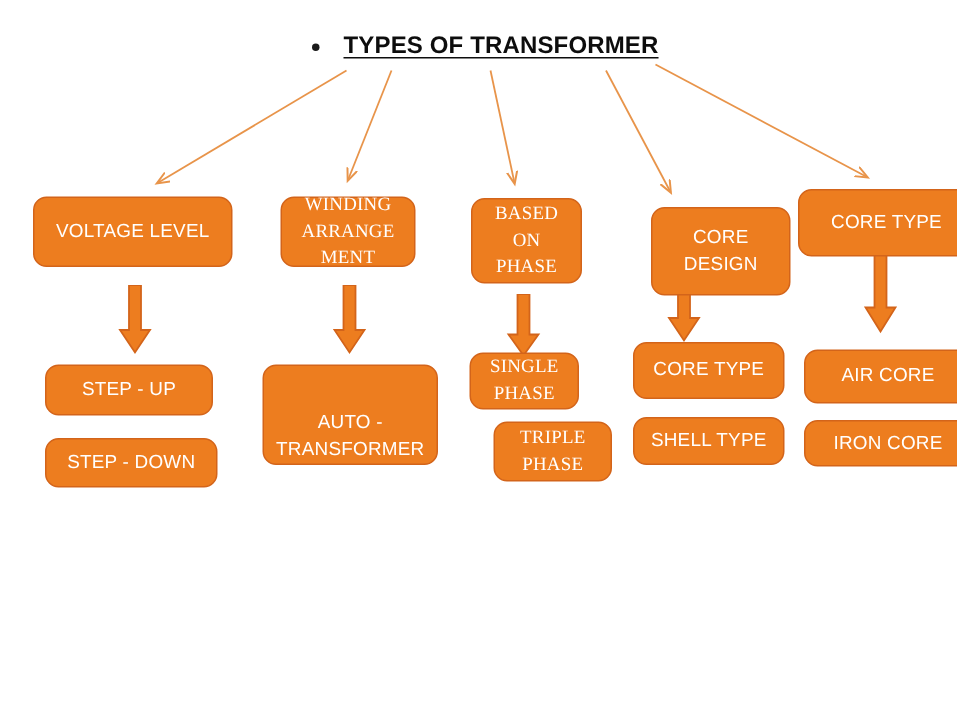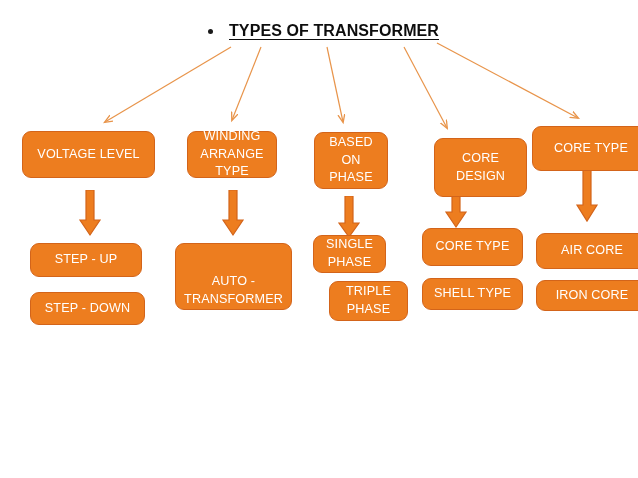--- a/index.html
+++ b/index.html
@@ -59,20 +59,21 @@
     justify-content: center;
     text-align: center;
     line-height: 1.42;
     letter-spacing: 0.15px;
     z-index: 4;
   }
   
   .node.overflow {
     overflow: visible;
     align-items: center;
+    font-family: Liberation Serif, serif;
   }
   .node.overflow > span {
     display: block;
     width: 130%;
   }
 
   
   .block-arrow {
     position: absolute;
     z-index: 3;
@@ -118,21 +119,21 @@
   </svg>
 
   <div class="node" style="left:22px; top:131px; width:133px; height:47px;">
     <span>VOLTAGE LEVEL</span>
   </div>
 
   <div class="node overflow" style="left:187px; top:131px; width:90px; height:47px;">
     <span>
       <span>WINDING</span><br>
       <span>ARRANGE</span><br>
-      <span>TYPE</span>
+      <span>MENT</span>
     </span>
   </div>
 
   <div class="node overflow" style="left:314px; top:132px; width:74px; height:57px;">
     <span>
       <span>BASED</span><br>
       <span>ON</span><br>
       <span>PHASE</span>
     </span>
   </div>

